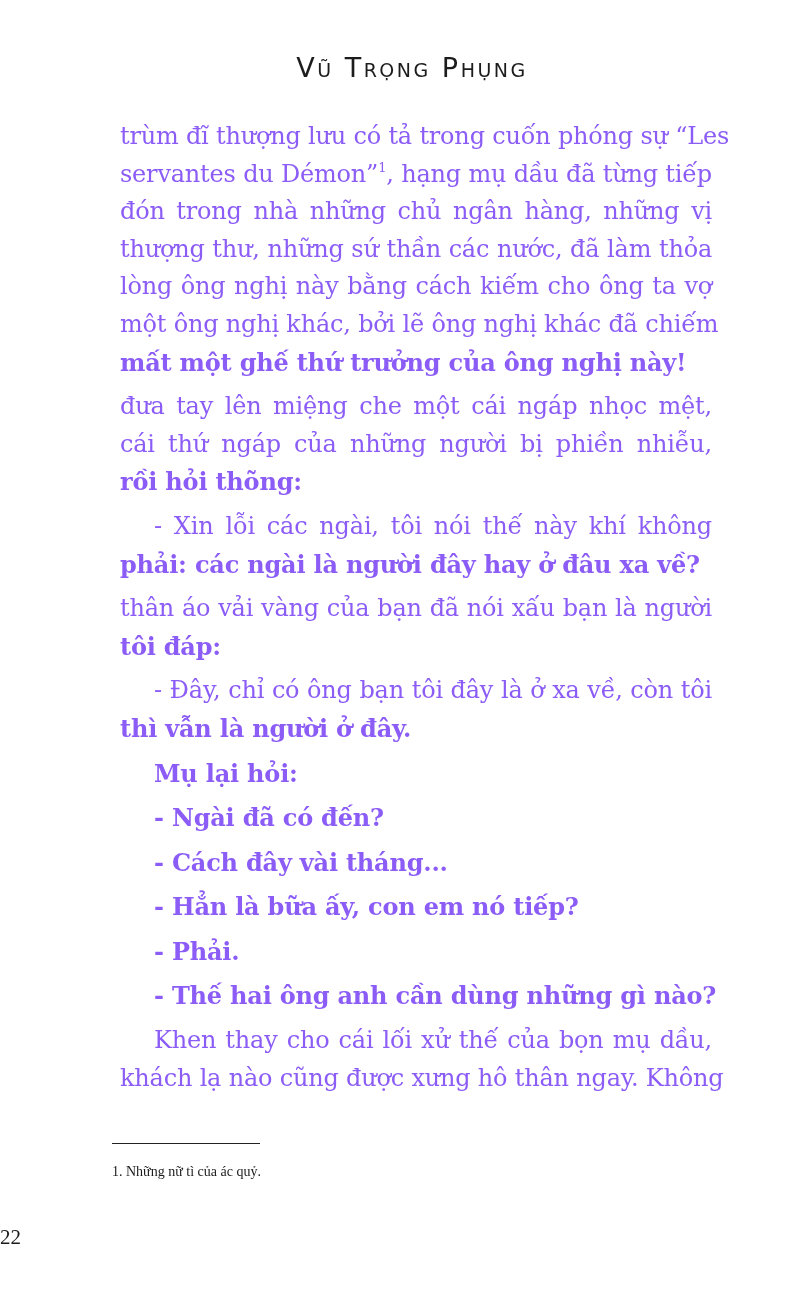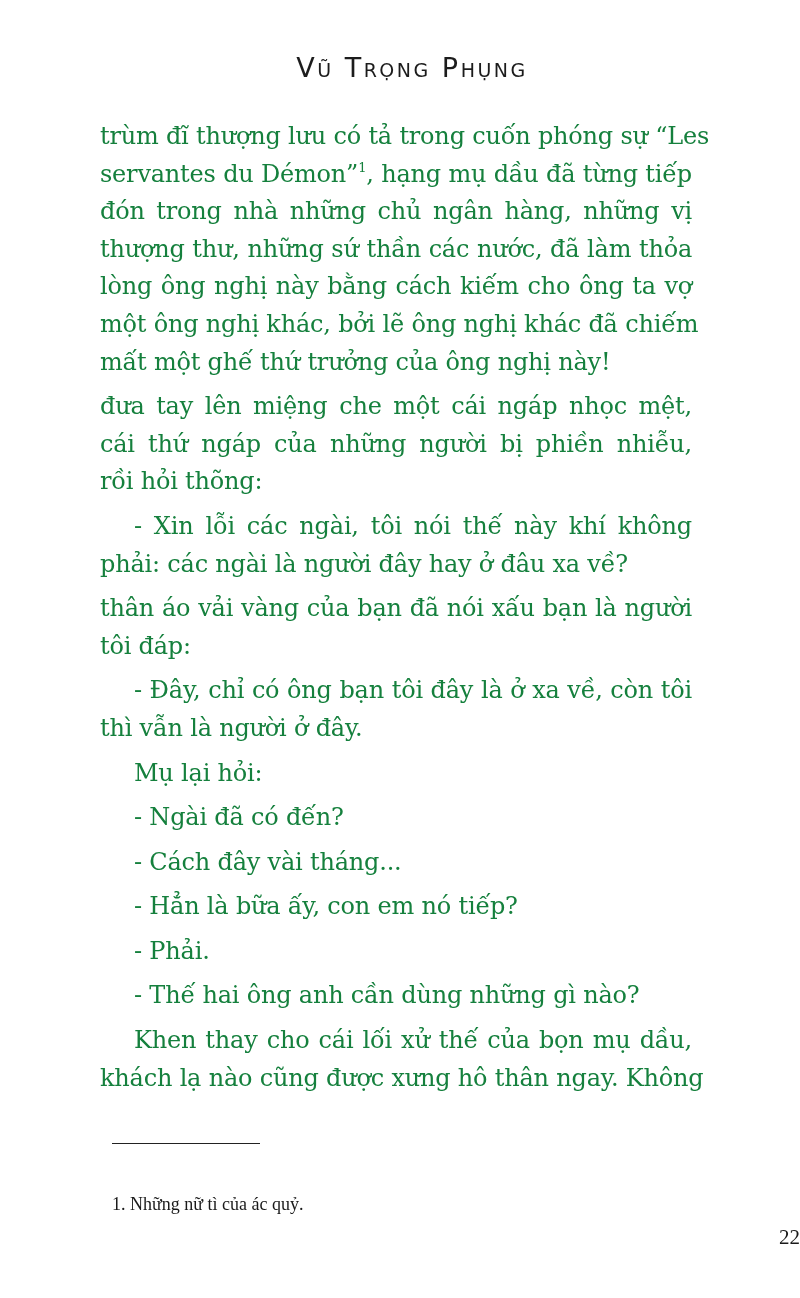--- a/index.html
+++ b/index.html
@@ -27,39 +27,40 @@
     text-align: center;
     font-family: "DejaVu Sans", sans-serif;
     font-variant: small-caps;
     font-size: 27px;
     letter-spacing: 2.5px;
     font-weight: 400;
     color: #1c1c1c;
   }
   .body-text {
     position: absolute;
-    left: 100px;
+    left: 120px;
     top: 118px;
     width: 592px;
     font-family: "DejaVu Serif", serif;
     font-size: 24px;
     line-height: 37.6px;
-    color: #15803d;
+    color: #8b5cf6;
   }
   .line {
     display: block;
     white-space: nowrap;
     text-align: justify;
     text-align-last: justify;
     height: 37.6px;
     letter-spacing: -0.2px;
   }
   .line.last {
     text-align: left;
     text-align-last: left;
+    font-weight: bold;
   }
   .line.indent {
     padding-left: 34px;
   }
   .para-gap {
     display: block;
     height: 7px;
   }
   sup.fnref {
     font-size: 13px;
@@ -72,30 +73,29 @@
     top: 1143px;
     width: 148px;
     height: 0;
     border-top: 1.5px solid #222;
   }
   .footnote {
     position: absolute;
     left: 112px;
     top: 1164px;
     font-family: "Liberation Serif", serif;
-    font-size: 18px;
+    font-size: 14px;
     color: #1a1a1a;
-    margin-top: 30px;
   }
   .page-number {
     position: absolute;
     top: 1225px;
     left: 0;
     width: 800px;
-    text-align: right;
+    text-align: left;
     font-family: "Liberation Serif", serif;
     font-size: 21px;
     color: #1a1a1a;
   }
 </style>
 </head>
 <body>
 
 <div class="page">
 

